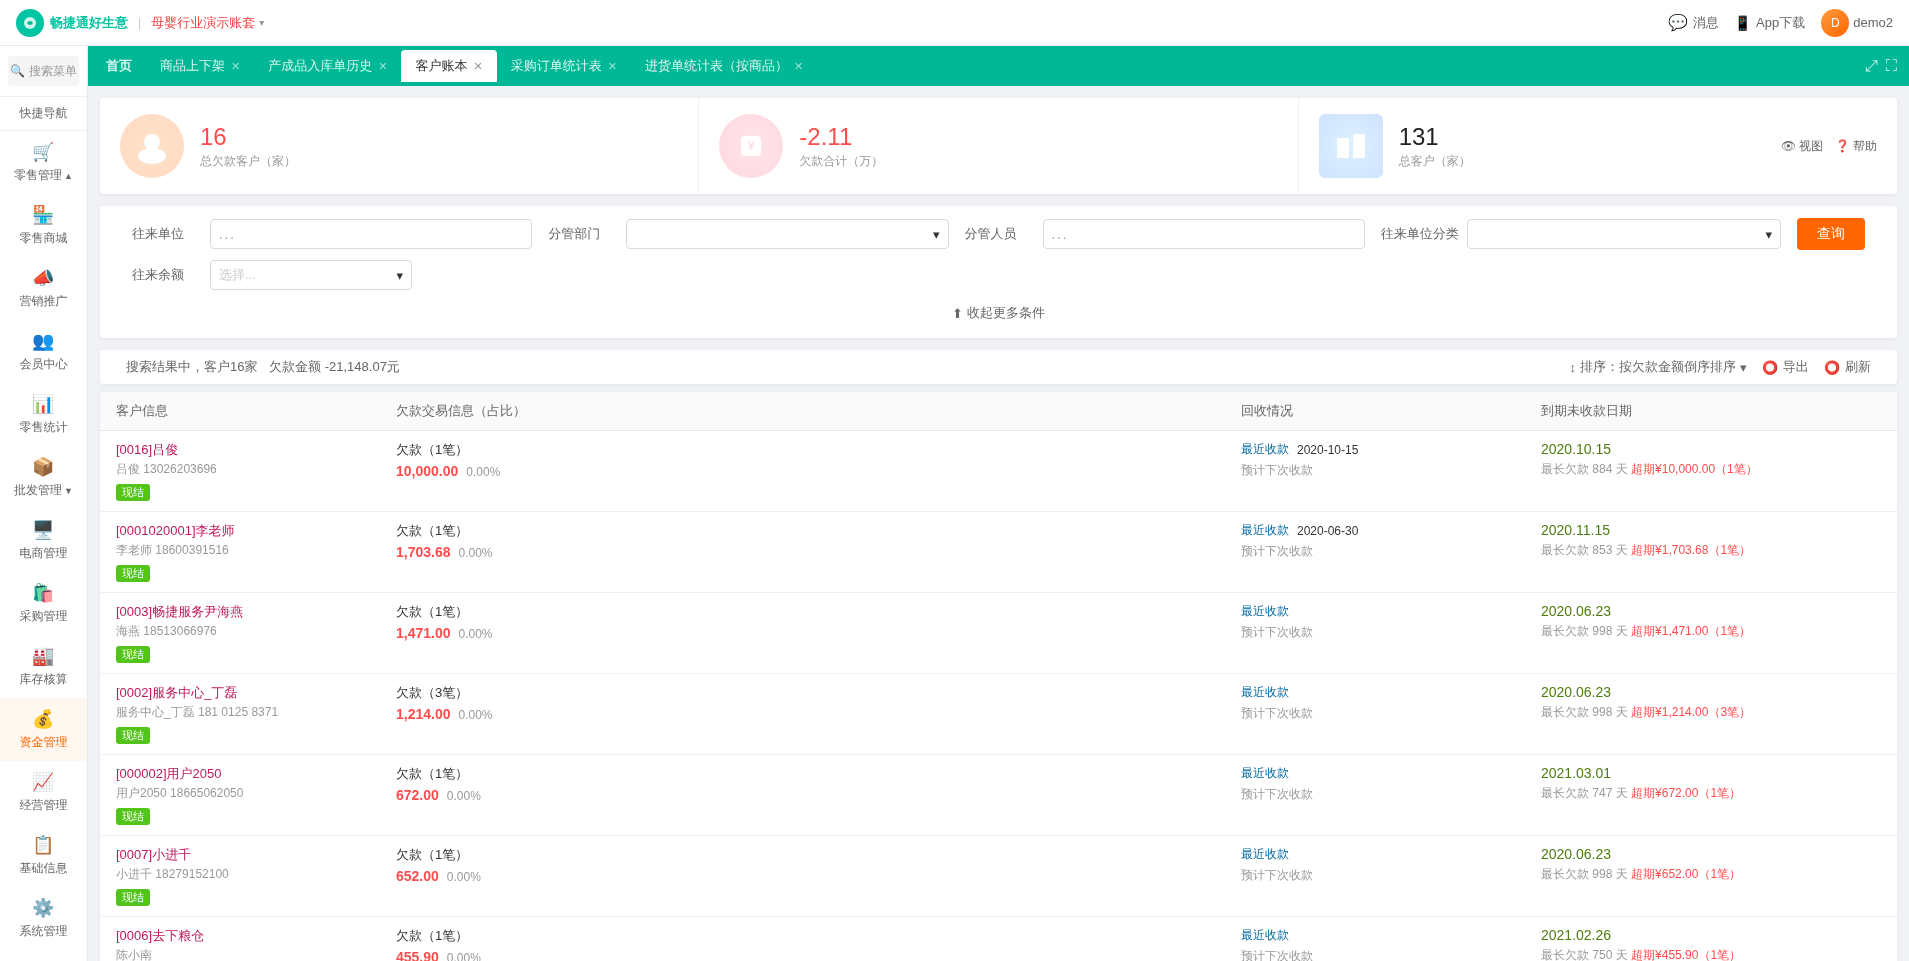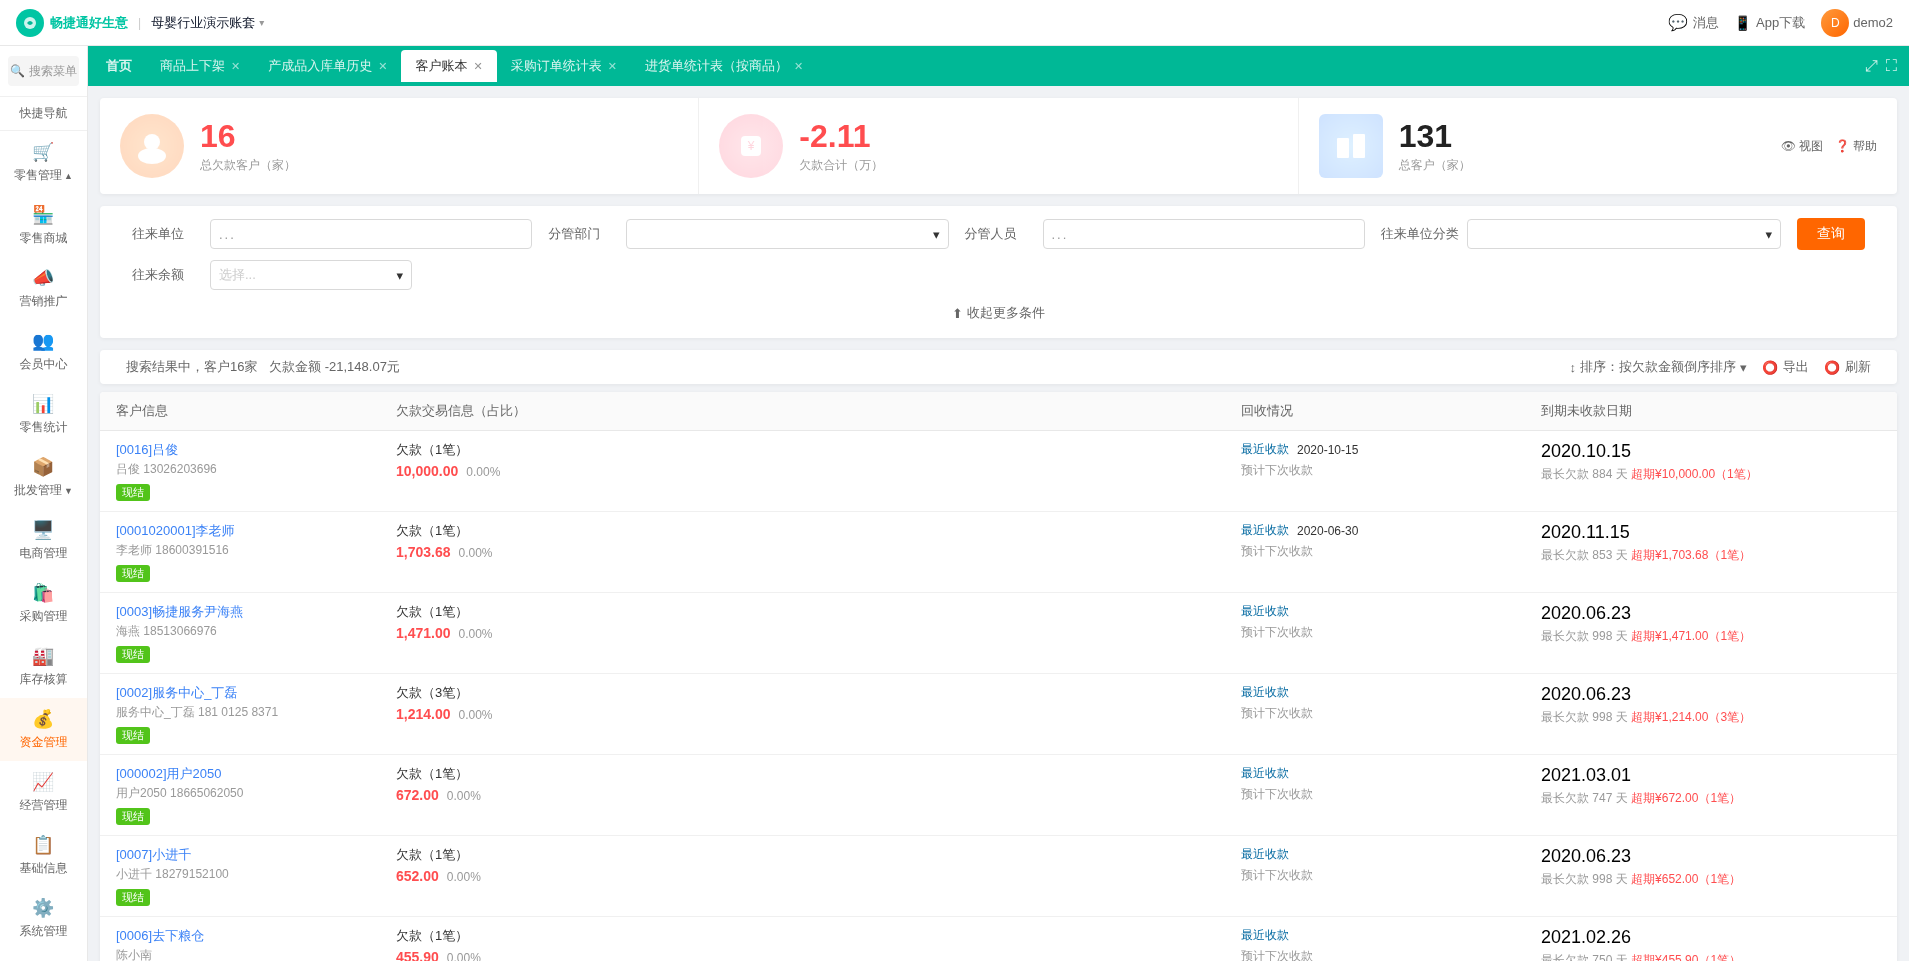--- a/index.html
+++ b/index.html
@@ -120,21 +120,21 @@
       display: flex;
       align-items: center;
       gap: 16px;
       border-right: 1px solid #f0f0f0;
     }
     .stat-card:last-child { border-right: none; }
     .stat-icon { width: 60px; height: 60px; opacity: 0.3; }
     .stat-icon.orange { background: radial-gradient(circle, #ff9a3c 0%, #ff6600 100%); border-radius: 50%; display: flex; align-items: center; justify-content: center; }
     .stat-icon.pink { background: radial-gradient(circle, #ff9fb0 0%, #ff6080 100%); border-radius: 50%; display: flex; align-items: center; justify-content: center; }
     .stat-icon.blue { background: radial-gradient(circle, #80c8ff 0%, #4090ff 100%); border-radius: 6px; display: flex; align-items: center; justify-content: center; }
-    .stat-info .stat-number { font-size: 32px; font-weight: bold; }
+    .stat-info .stat-number { font-size: 24px; font-weight: normal; }
     .stat-info .stat-number.red { color: #ff4d4f; }
     .stat-info .stat-number.dark { color: #222; }
     .stat-info .stat-label { font-size: 12px; color: #999; margin-top: 2px; }
     .stat-card-right-actions { margin-left: auto; display: flex; align-items: center; gap: 12px; font-size: 12px; color: #666; }
     
     
     .filter-area {
       background: #fff;
       border-radius: 4px;
       padding: 12px 32px;
@@ -198,34 +198,34 @@
       padding: 10px 16px;
     }
     .table-header-cell { font-size: 13px; color: #666; font-weight: normal; }
     .table-row {
       display: grid;
       grid-template-columns: 280px 1fr 300px 340px;
       border-bottom: 1px solid #f0f0f0;
       padding: 10px 16px;
       align-items: start;
     }
-    .customer-name { color: #3b82f6; font-size: 13px; cursor: pointer; }
+    .customer-name { color: #be185d; font-size: 13px; cursor: pointer; }
     .customer-sub { font-size: 12px; color: #999; margin: 2px 0; }
     .badge-green {
       display: inline-block; padding: 1px 6px; background: #52c41a; color: white;
       border-radius: 3px; font-size: 11px; margin-top: 4px;
     }
     .debt-count { font-size: 13px; color: #333; margin-bottom: 4px; }
     .debt-amount { font-size: 14px; color: #ff4d4f; font-weight: bold; }
     .debt-percent { font-size: 12px; color: #999; margin-left: 8px; }
     .debt-row { display: flex; align-items: baseline; gap: 0; }
     .recovery-label { font-size: 12px; color: #0369a1; font-family: Liberation Serif, serif; }
     .recovery-date { font-size: 12px; color: #333; margin-left: 8px; }
     .recovery-next { font-size: 12px; color: #999; margin-top: 4px; }
-    .overdue-date { font-size: 18px; color: #000000; margin-bottom: 4px; }
+    .overdue-date { font-size: 14px; color: #4d7c0f; margin-bottom: 4px; }
     .overdue-days { font-size: 12px; color: #999; }
     .overdue-amount { color: #ff4d4f; cursor: pointer; }
     
     
     .content-scroll { max-height: calc(100vh - 280px); overflow-y: auto; }
     .content-scroll::-webkit-scrollbar { width: 6px; }
     .content-scroll::-webkit-scrollbar-thumb { background: #ccc; border-radius: 3px; }
   </style>
 </head>
 <body>
@@ -236,21 +236,21 @@
       <div class="logo-icon">
         <svg viewBox="0 0 16 16">
           <circle cx="8" cy="8" r="6" fill="white" opacity="0.8"></circle>
           <path d="M5 8 Q8 4 11 8 Q8 12 5 8Z" fill="#00b896"></path>
         </svg>
       </div>
       <span class="logo-text">畅捷通好生意</span>
     </div>
     <div style="font-size:12px;color:#ccc;">|</div>
     <div style="display:flex;align-items:center;gap:4px;cursor:pointer;">
-      <span style="font-size:13px;color:#0f172a;">母婴行业演示账套</span>
+      <span style="font-size:13px;color:#ef4444;">母婴行业演示账套</span>
       <span style="font-size:10px;color:#999;">▾</span>
     </div>
   </div>
   <div class="top-bar-right">
     <div class="top-right-item">
       <span style="font-size:16px;">💬</span>
       <span>消息</span>
     </div>
     <div class="top-right-item">
       <span style="font-size:14px;">📱</span>

